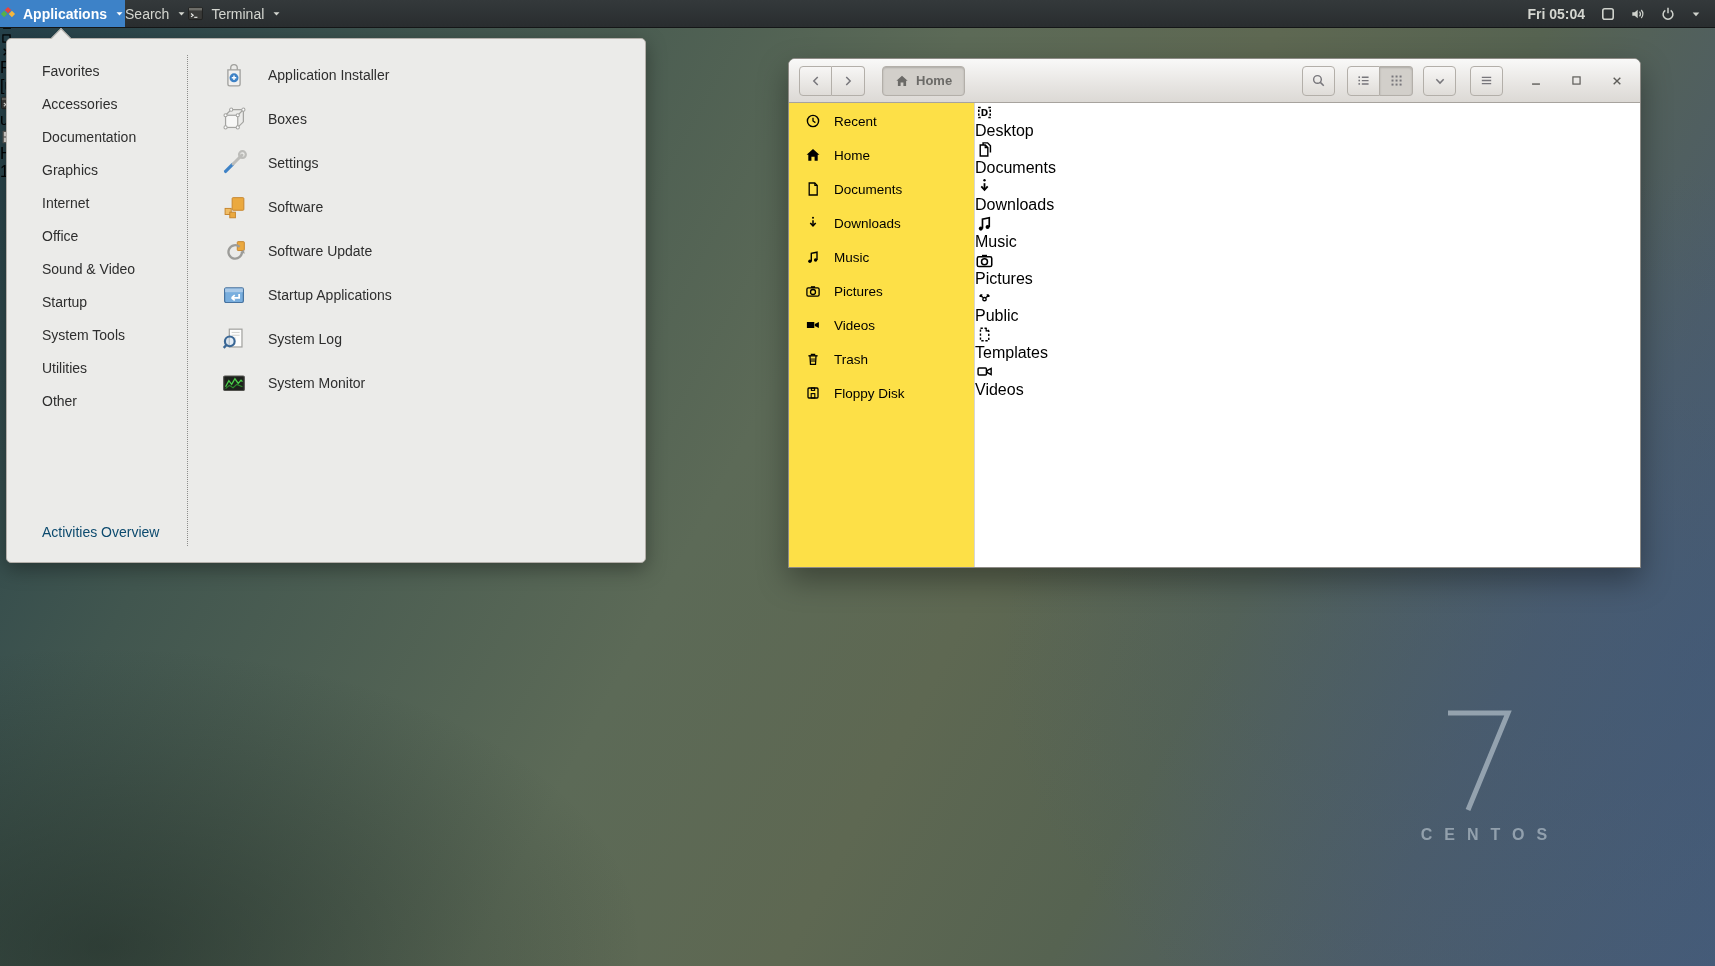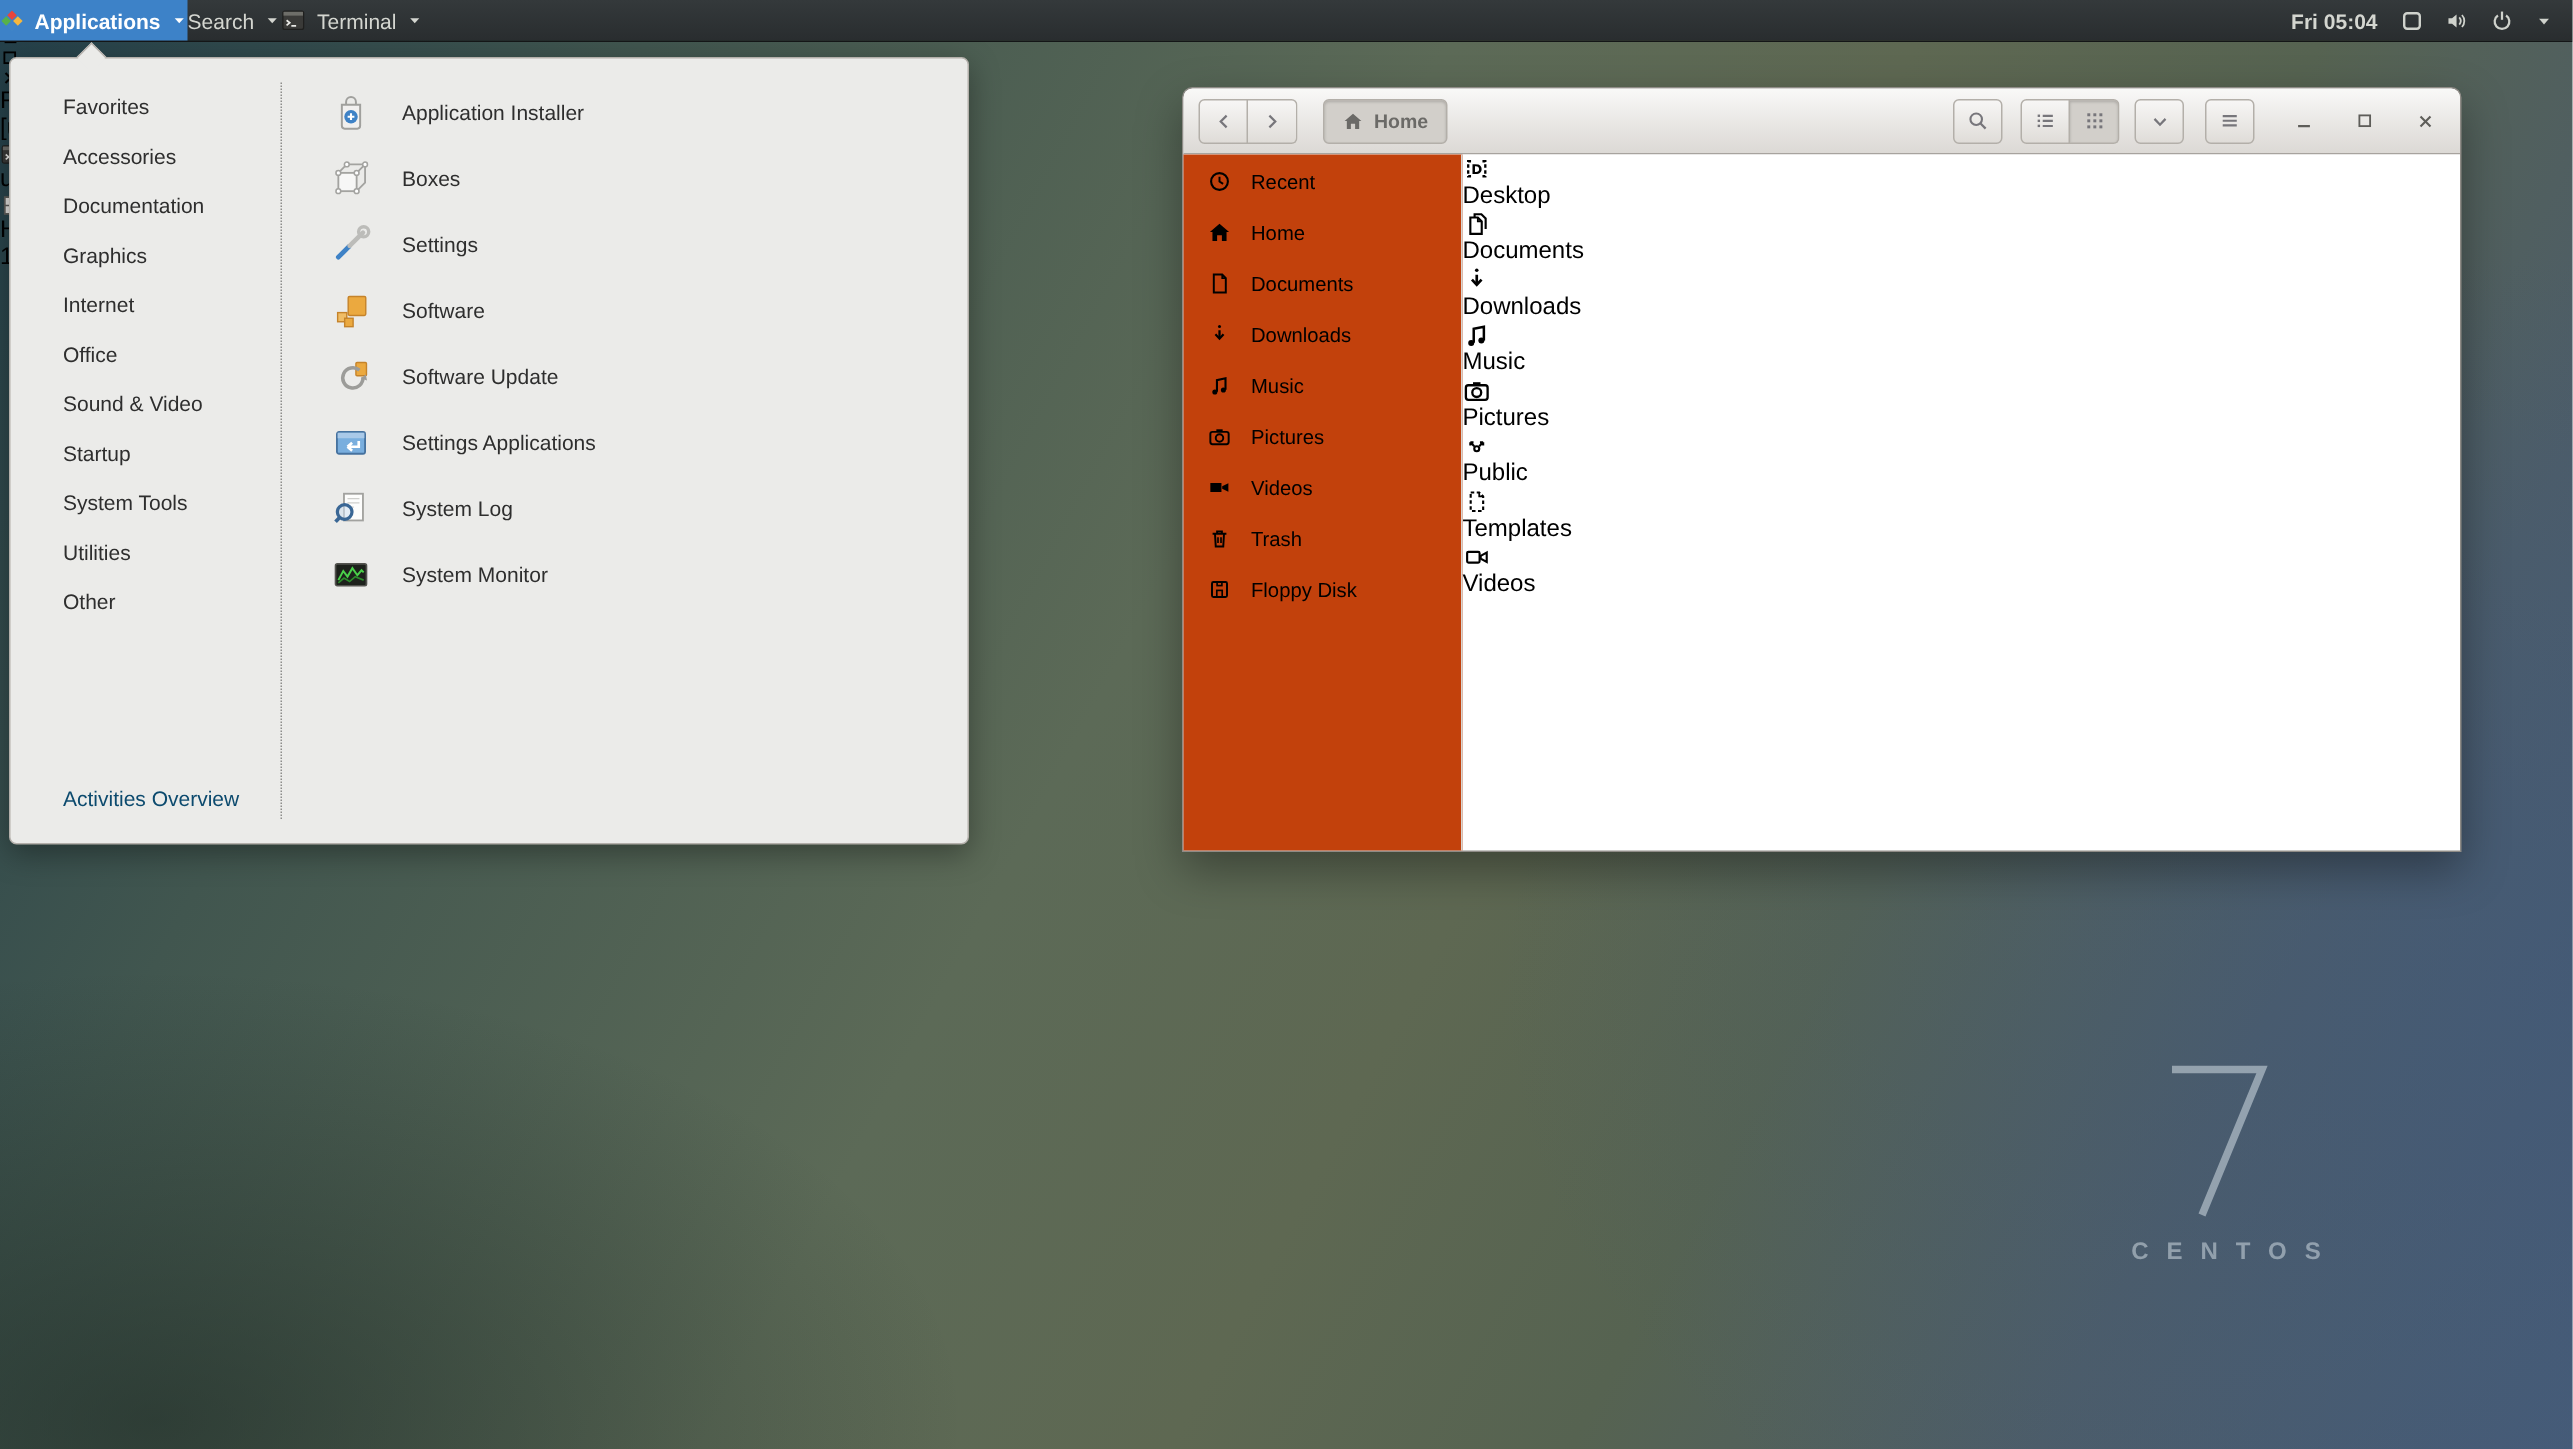--- a/index.html
+++ b/index.html
@@ -58,21 +58,21 @@
   .hbtn.linked-r { border-radius:0 4px 4px 0; border-left:none; }
   .hbtn.toggled { background:#d2cfca; box-shadow:inset 0 1px 2px rgba(0,0,0,0.18); }
   .nav-group { display:flex; color:#adaba7; }
   .home-btn { margin-left:17px; padding:0 12px; gap:7px; color:#6b6a67; font-size:13px; font-weight:600; }
   .header-spacer { flex:1; }
   .view-group { display:flex; margin-left:12px; }
   .chev-btn { margin-left:0; }
   .menu-btn { margin-left:14px; }
   .win-ctrls { display:flex; align-items:center; gap:27px; margin-left:26px; padding-right:6px; color:#5e5d59; }
   .files-body { flex:1; display:flex; min-height:0; }
-  .sidebar { width:186px; flex:none; background:#c2410c; border-right:1px solid #d8d6d2; padding-top:1px; }
+  .sidebar { width:186px; flex:none; background:#fde047; border-right:1px solid #d8d6d2; padding-top:1px; }
   .side-item { height:34px; display:flex; align-items:center; gap:13px; padding-left:16px;
     font-size:13.5px; color:#56555') }
   .side-item { color:#565553; }
   .side-item .sicon { color:#8b8a85; }
   .side-item.selected { background:#4a90d9; color:#fff; }
   .side-item.selected .sicon { color:#fff; }
   .side-sep { height:1px; background:#e4e2de; margin:1px 0; }
   .files-content { flex:1; padding:9px 0 0 8px; display:grid;
     grid-template-columns:repeat(4,155px); grid-auto-rows:80px; align-content:start; }
   .fcell { width:155px; display:flex; flex-direction:column; align-items:center; padding-top:2px; }
@@ -441,21 +441,21 @@
       <div class="app-item">
         <svg class="icon" width="30" height="30">
             <use href="#a-update"></use>
           </svg>
         <span>Software Update</span>
         </div>
       <div class="app-item">
         <svg class="icon" width="30" height="30">
             <use href="#a-startup"></use>
           </svg>
-        <span>Settings Applications</span>
+        <span>Startup Applications</span>
         </div>
       <div class="app-item">
         <svg class="icon" width="30" height="30">
             <use href="#a-syslog"></use>
           </svg>
         <span>System Log</span>
         </div>
       <div class="app-item">
         <svg class="icon" width="30" height="30">
             <use href="#a-sysmon"></use>

